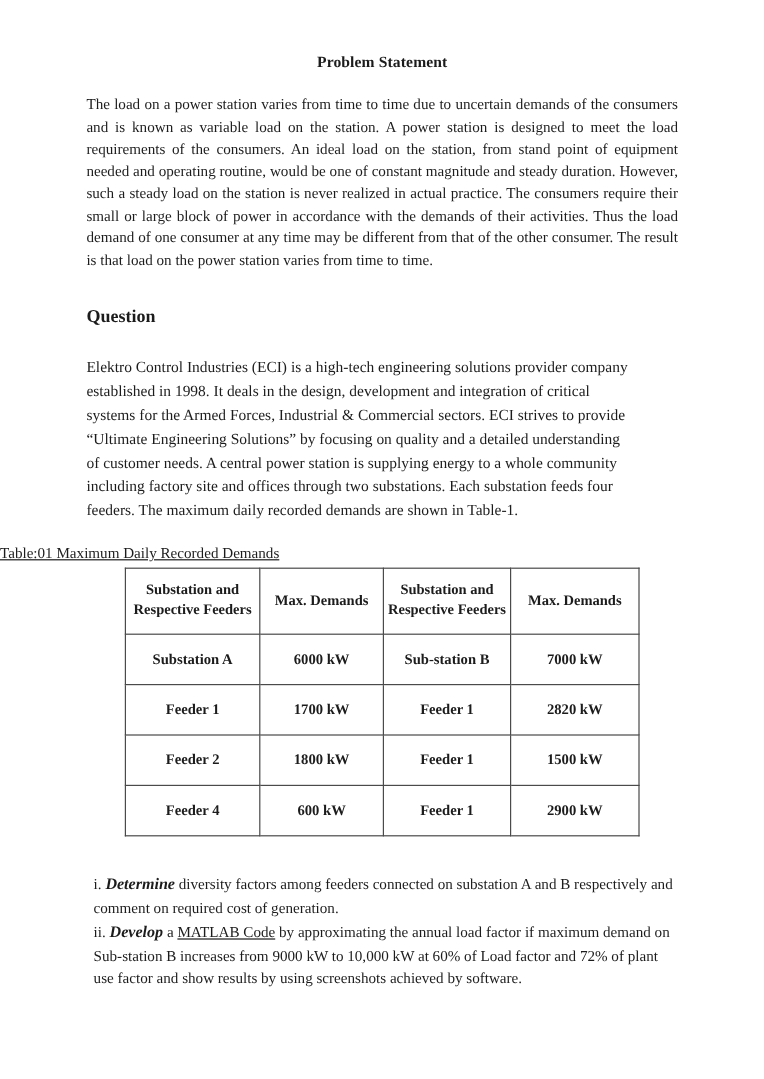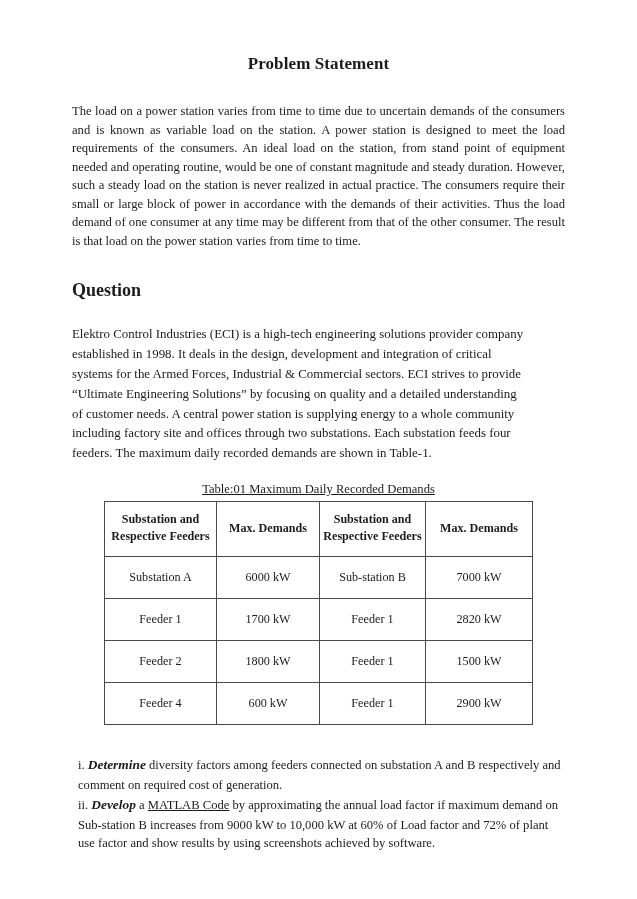--- a/index.html
+++ b/index.html
@@ -20,36 +20,36 @@
     left: 0;
     top: 0;
     width: 637px;
     height: 899px;
     padding: 0;
     box-sizing: border-box;
     background: #ffffff;
   }
   .doc-title {
     text-align: center;
-    font-size: 17px;
-    font-weight: bold;
-    margin: 10px;
+    font-size: 13px;
+    font-weight: bold;
+    margin: 0;
     padding-top: 44px;
     letter-spacing: 0.1px;
     font-family: "Liberation Serif", "DejaVu Serif", serif;
   }
   .section-head {
     font-size: 14.5px;
     font-weight: bold;
     margin: 0;
     padding-left: 72px;
     padding-top: 15px;
   }
   .question-head {
-    font-size: 18px;
+    font-size: 15px;
     font-weight: bold;
     margin: 0;
     padding-left: 72px;
     padding-top: 30px;
   }
   .para-justified {
     margin: 0;
     padding: 18px 72px 0 72px;
     font-size: 12.6px;
     line-height: 1.47;
@@ -57,21 +57,20 @@
     text-justify: inter-word;
   }
   .para-left {
     margin: 0;
     padding: 24px 108px 0 72px;
     font-size: 12.9px;
     line-height: 1.54;
     text-align: left;
   }
   .table-caption {
-    text-align: center;
     font-size: 12.6px;
     margin: 0;
     padding-top: 18px;
   }
   .table-caption span {
     text-decoration: underline;
   }
   .demand-table {
     border-collapse: collapse;
     margin: 4px auto 0 auto;
@@ -85,21 +84,21 @@
     font-size: 12.2px;
     padding: 7px 2px;
   }
   .demand-table th {
     font-weight: bold;
     font-size: 12.1px;
     line-height: 1.42;
     padding: 9px 2px 11px 2px;
   }
   .demand-table td {
-    font-weight: normal;
+    font-weight: bold;
     height: 27px;
   }
   .col-a { width: 112px; }
   .col-b { width: 103px; }
   .col-c { width: 106px; }
   .col-d { width: 107px; }
   .items {
     margin: 0;
     padding: 30px 70px 0 78px;
     font-size: 12.6px;

